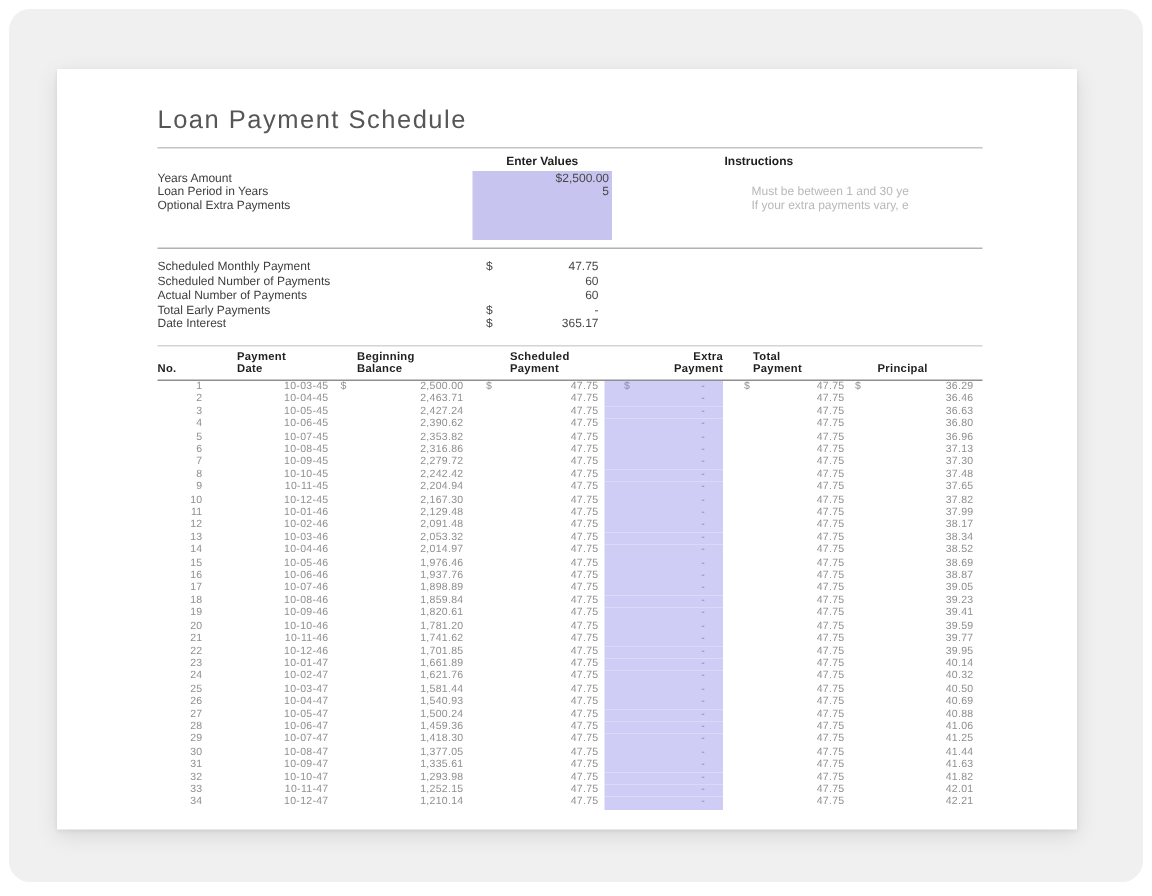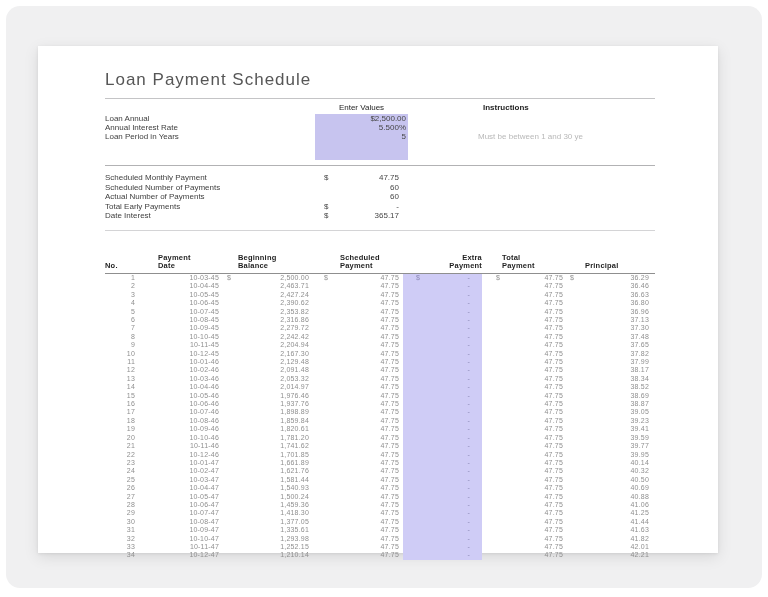--- a/index.html
+++ b/index.html
@@ -26,49 +26,49 @@
 
   .title{padding-top:24px;font-size:17px;font-weight:400;color:var(--title);
     letter-spacing:1px;}
   .rule1{margin-top:8px;border-top:1px solid var(--rule);}
 
   
   .sec-input{position:relative;margin-top:4px;height:60px;}
   .lav-box{position:absolute;left:210px;top:11px;width:93px;height:46px;
     background:var(--lav-input);}
   .iv-header{position:absolute;left:210px;top:0;width:93px;text-align:center;
-    font-size:8px;font-weight:normal;color:var(--head);line-height:10px;}
+    font-size:8px;font-weight:bold;color:var(--head);line-height:10px;}
   .instr-header{position:absolute;left:378px;top:0;font-size:8px;font-weight:bold;
     color:var(--head);line-height:10px;}
   .input-rows{position:absolute;left:0;top:11px;width:550px;}
   .irow{position:relative;height:9.2px;font-size:8px;line-height:9.2px;}
   .irow .lbl{color:var(--label);}
   .irow .val{position:absolute;left:210px;top:0;width:111px;height:9.2px;
     text-align:right;padding-right:20px;color:#474747;}
-  .irow .ins{position:absolute;left:373px;top:0;width:172px;height:9.2px;
+  .irow .ins{position:absolute;left:396px;top:0;width:172px;height:9.2px;
     color:var(--instr);white-space:nowrap;overflow:hidden;}
   .rule2{margin-top:2px;border-top:1px solid var(--rule2);}
 
   
   .sec-summary{position:relative;margin-top:7px;}
   .srow{position:relative;height:9.6px;font-size:8px;line-height:9.6px;}
   .srow .lbl{color:var(--label);}
   .srow .cell{position:absolute;left:219px;top:0;width:75px;display:flex;
     justify-content:space-between;color:#474747;}
 
   
   .table{margin-top:9px;}
   .thead{display:grid;grid-template-columns:30px 88px 90px 90px 79px 81px 92px;
     align-items:end;border-top:1px solid #d4d4d6;border-bottom:1px solid var(--headrule);
     padding-top:3px;padding-bottom:2px;}
   .th{font-size:7.5px;font-weight:bold;color:var(--head);white-space:pre-line;
     line-height:8.5px;letter-spacing:0.2px;}
   .th-date{padding-left:23px;}
   .th-balance{padding-left:15px;}
-  .th-scheduled{padding-left:27px;margin-top:20px;}
+  .th-scheduled{padding-left:27px;}
   .th-extra{padding-left:20px;text-align:right;}
   .th-total{padding-left:20px;}
   .th-principal{padding-left:22px;}
 
   .trow{display:grid;grid-template-columns:30px 88px 90px 90px 79px 81px 92px;
     height:8.42px;font-size:7px;line-height:8.42px;color:var(--cellgray);
     letter-spacing:0.2px;}
   .c-no{text-align:right;}
   .c-date{text-align:right;padding-right:4px;}
   .money{display:flex;justify-content:space-between;}
@@ -89,33 +89,33 @@
 
     <div class="title">Loan Payment Schedule</div>
     <div class="rule1"></div>
 
     <div class="sec-input">
       <div class="lav-box"></div>
       <div class="iv-header">Enter Values</div>
       <div class="instr-header">Instructions</div>
       <div class="input-rows" id="input-rows">
           <div class="irow">
-            <div class="lbl">Loan Annual</div>
+            <div class="lbl">Years Amount</div>
             <div class="val">$2,500.00</div>
-            <div class="ins"></div>
-          </div>
-          <div class="irow">
-            <div class="lbl">Annual Interest Rate</div>
-            <div class="val">5.500%</div>
             <div class="ins"></div>
           </div>
           <div class="irow">
             <div class="lbl">Loan Period in Years</div>
             <div class="val">5</div>
             <div class="ins">Must be between 1 and 30 ye</div>
+          </div>
+          <div class="irow">
+            <div class="lbl">Optional Extra Payments</div>
+            <div class="val"></div>
+            <div class="ins">If your extra payments vary, e</div>
           </div>
         </div>
     </div>
     <div class="rule2"></div>
 
     <div class="sec-summary" id="summary-rows">
         <div class="srow">
           <div class="lbl">Scheduled Monthly Payment</div>
           <div class="cell">
             <div class="cur">$</div>

